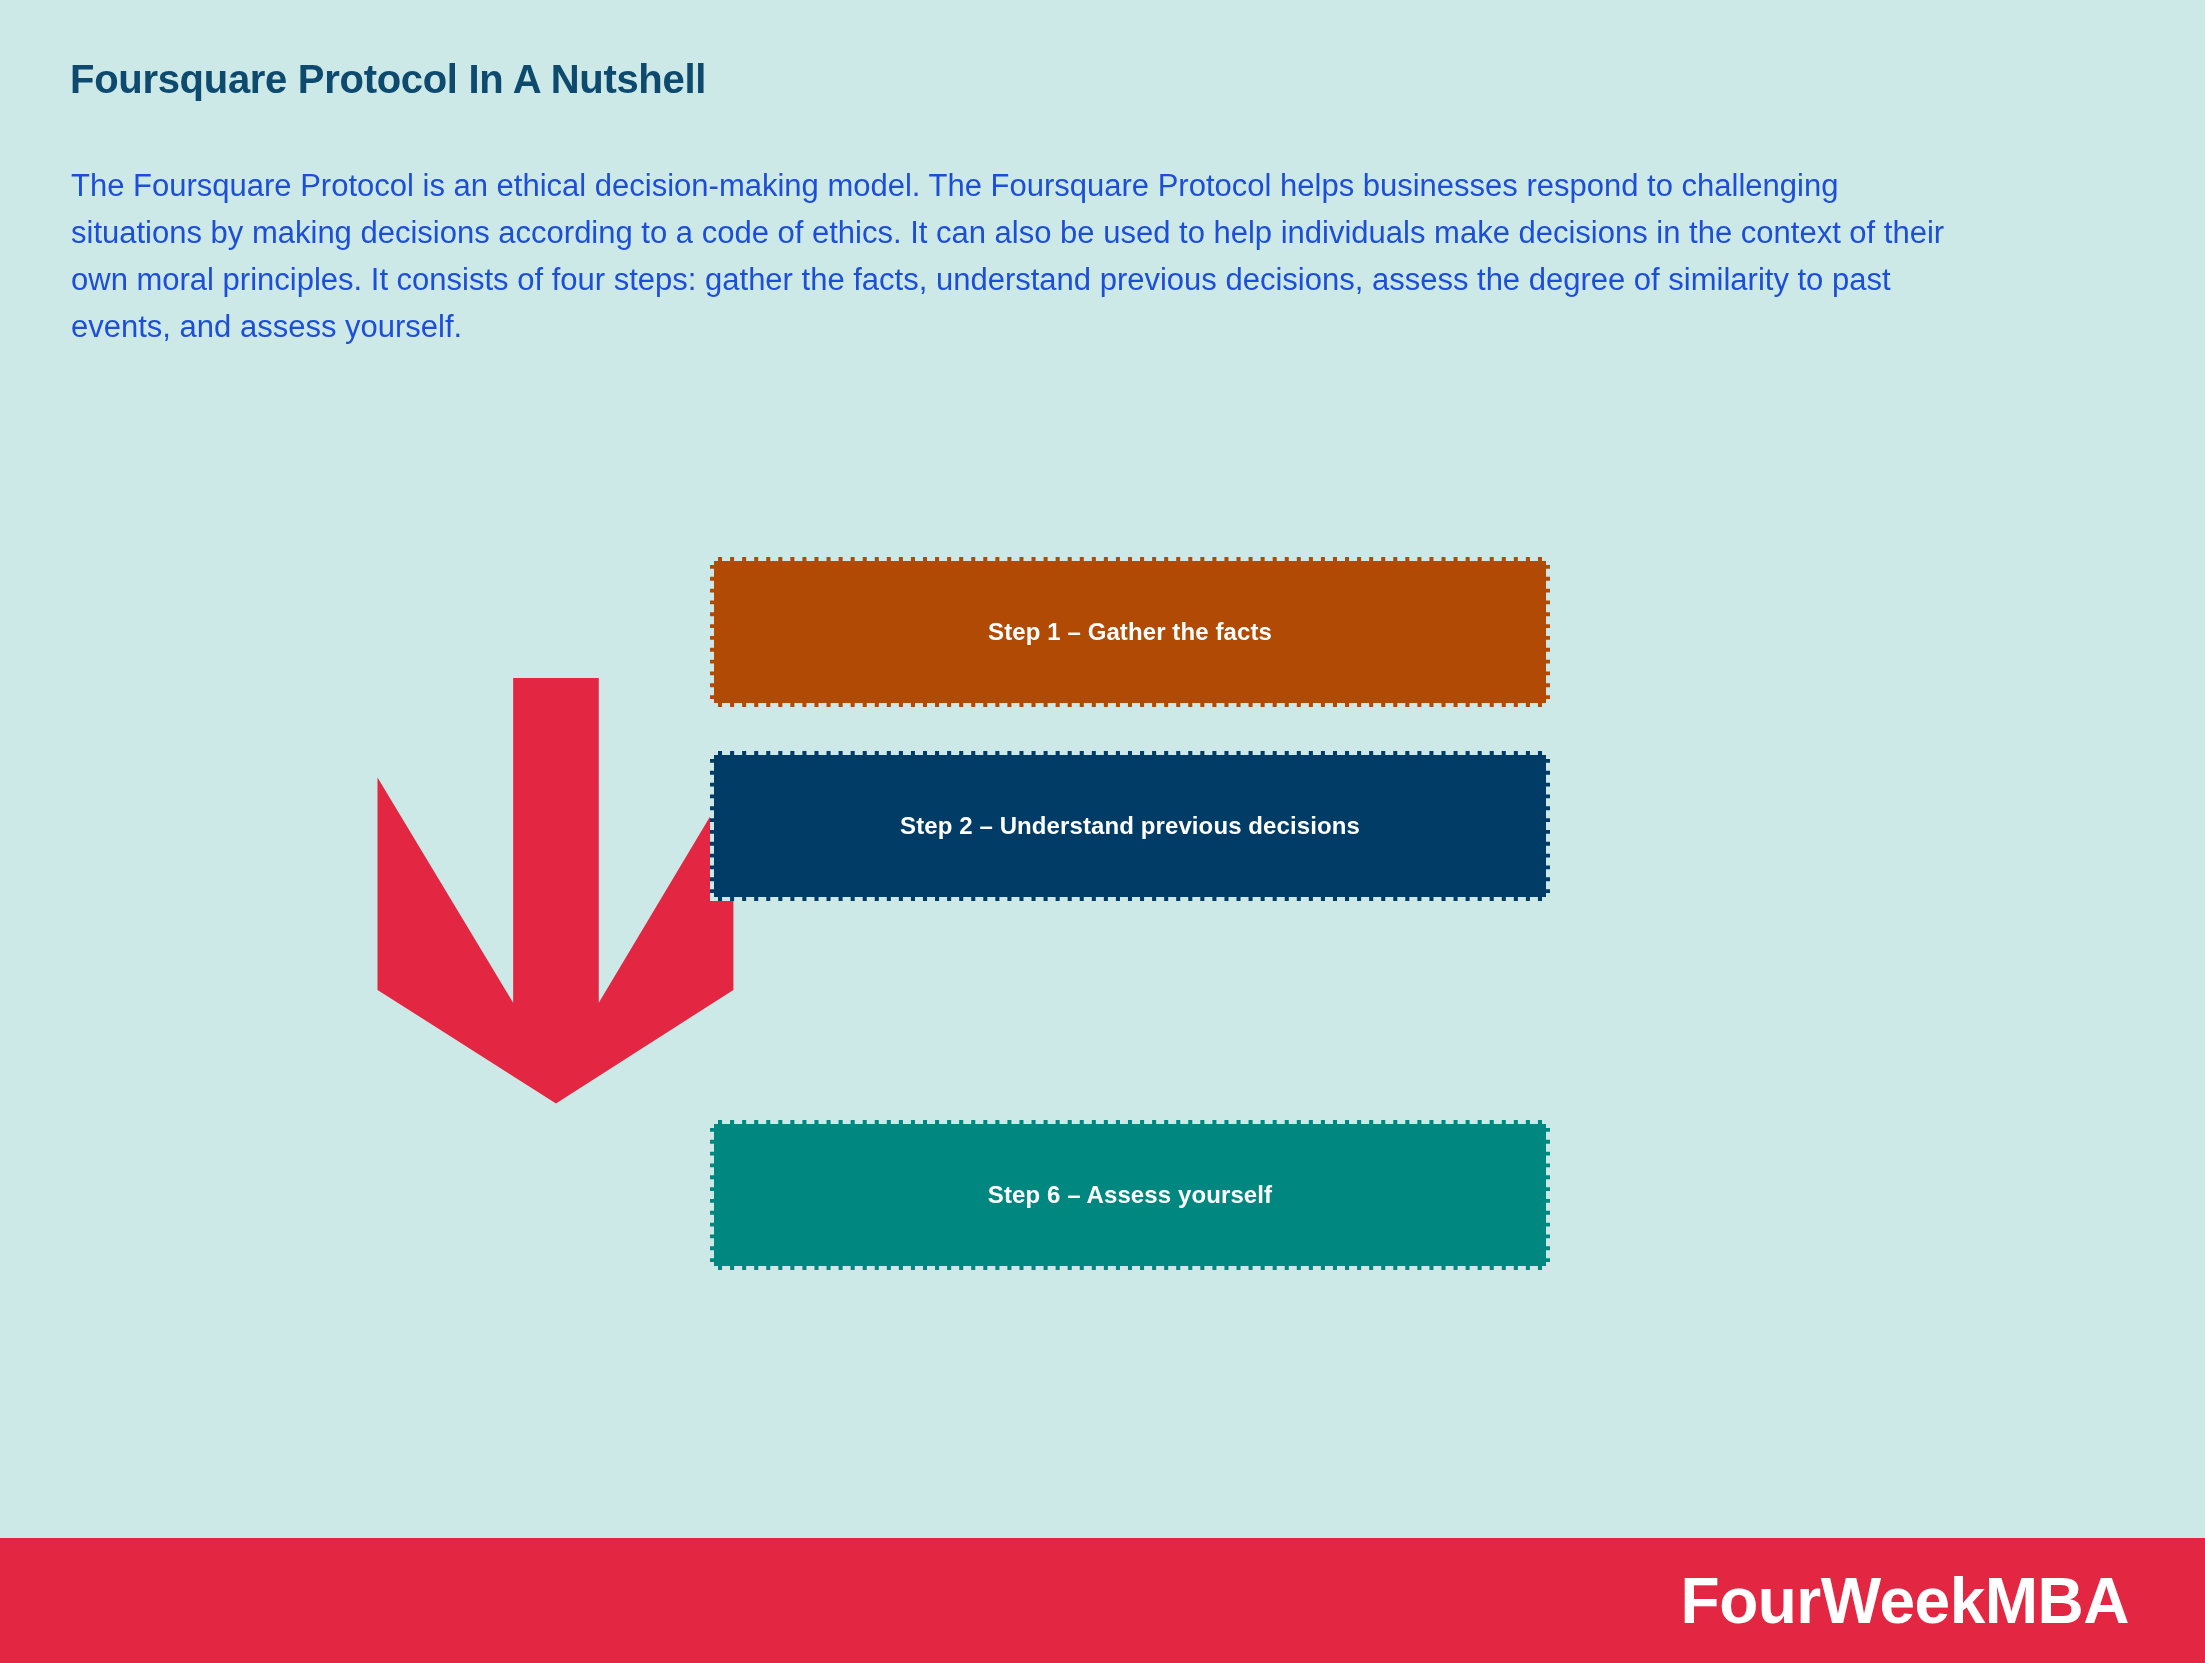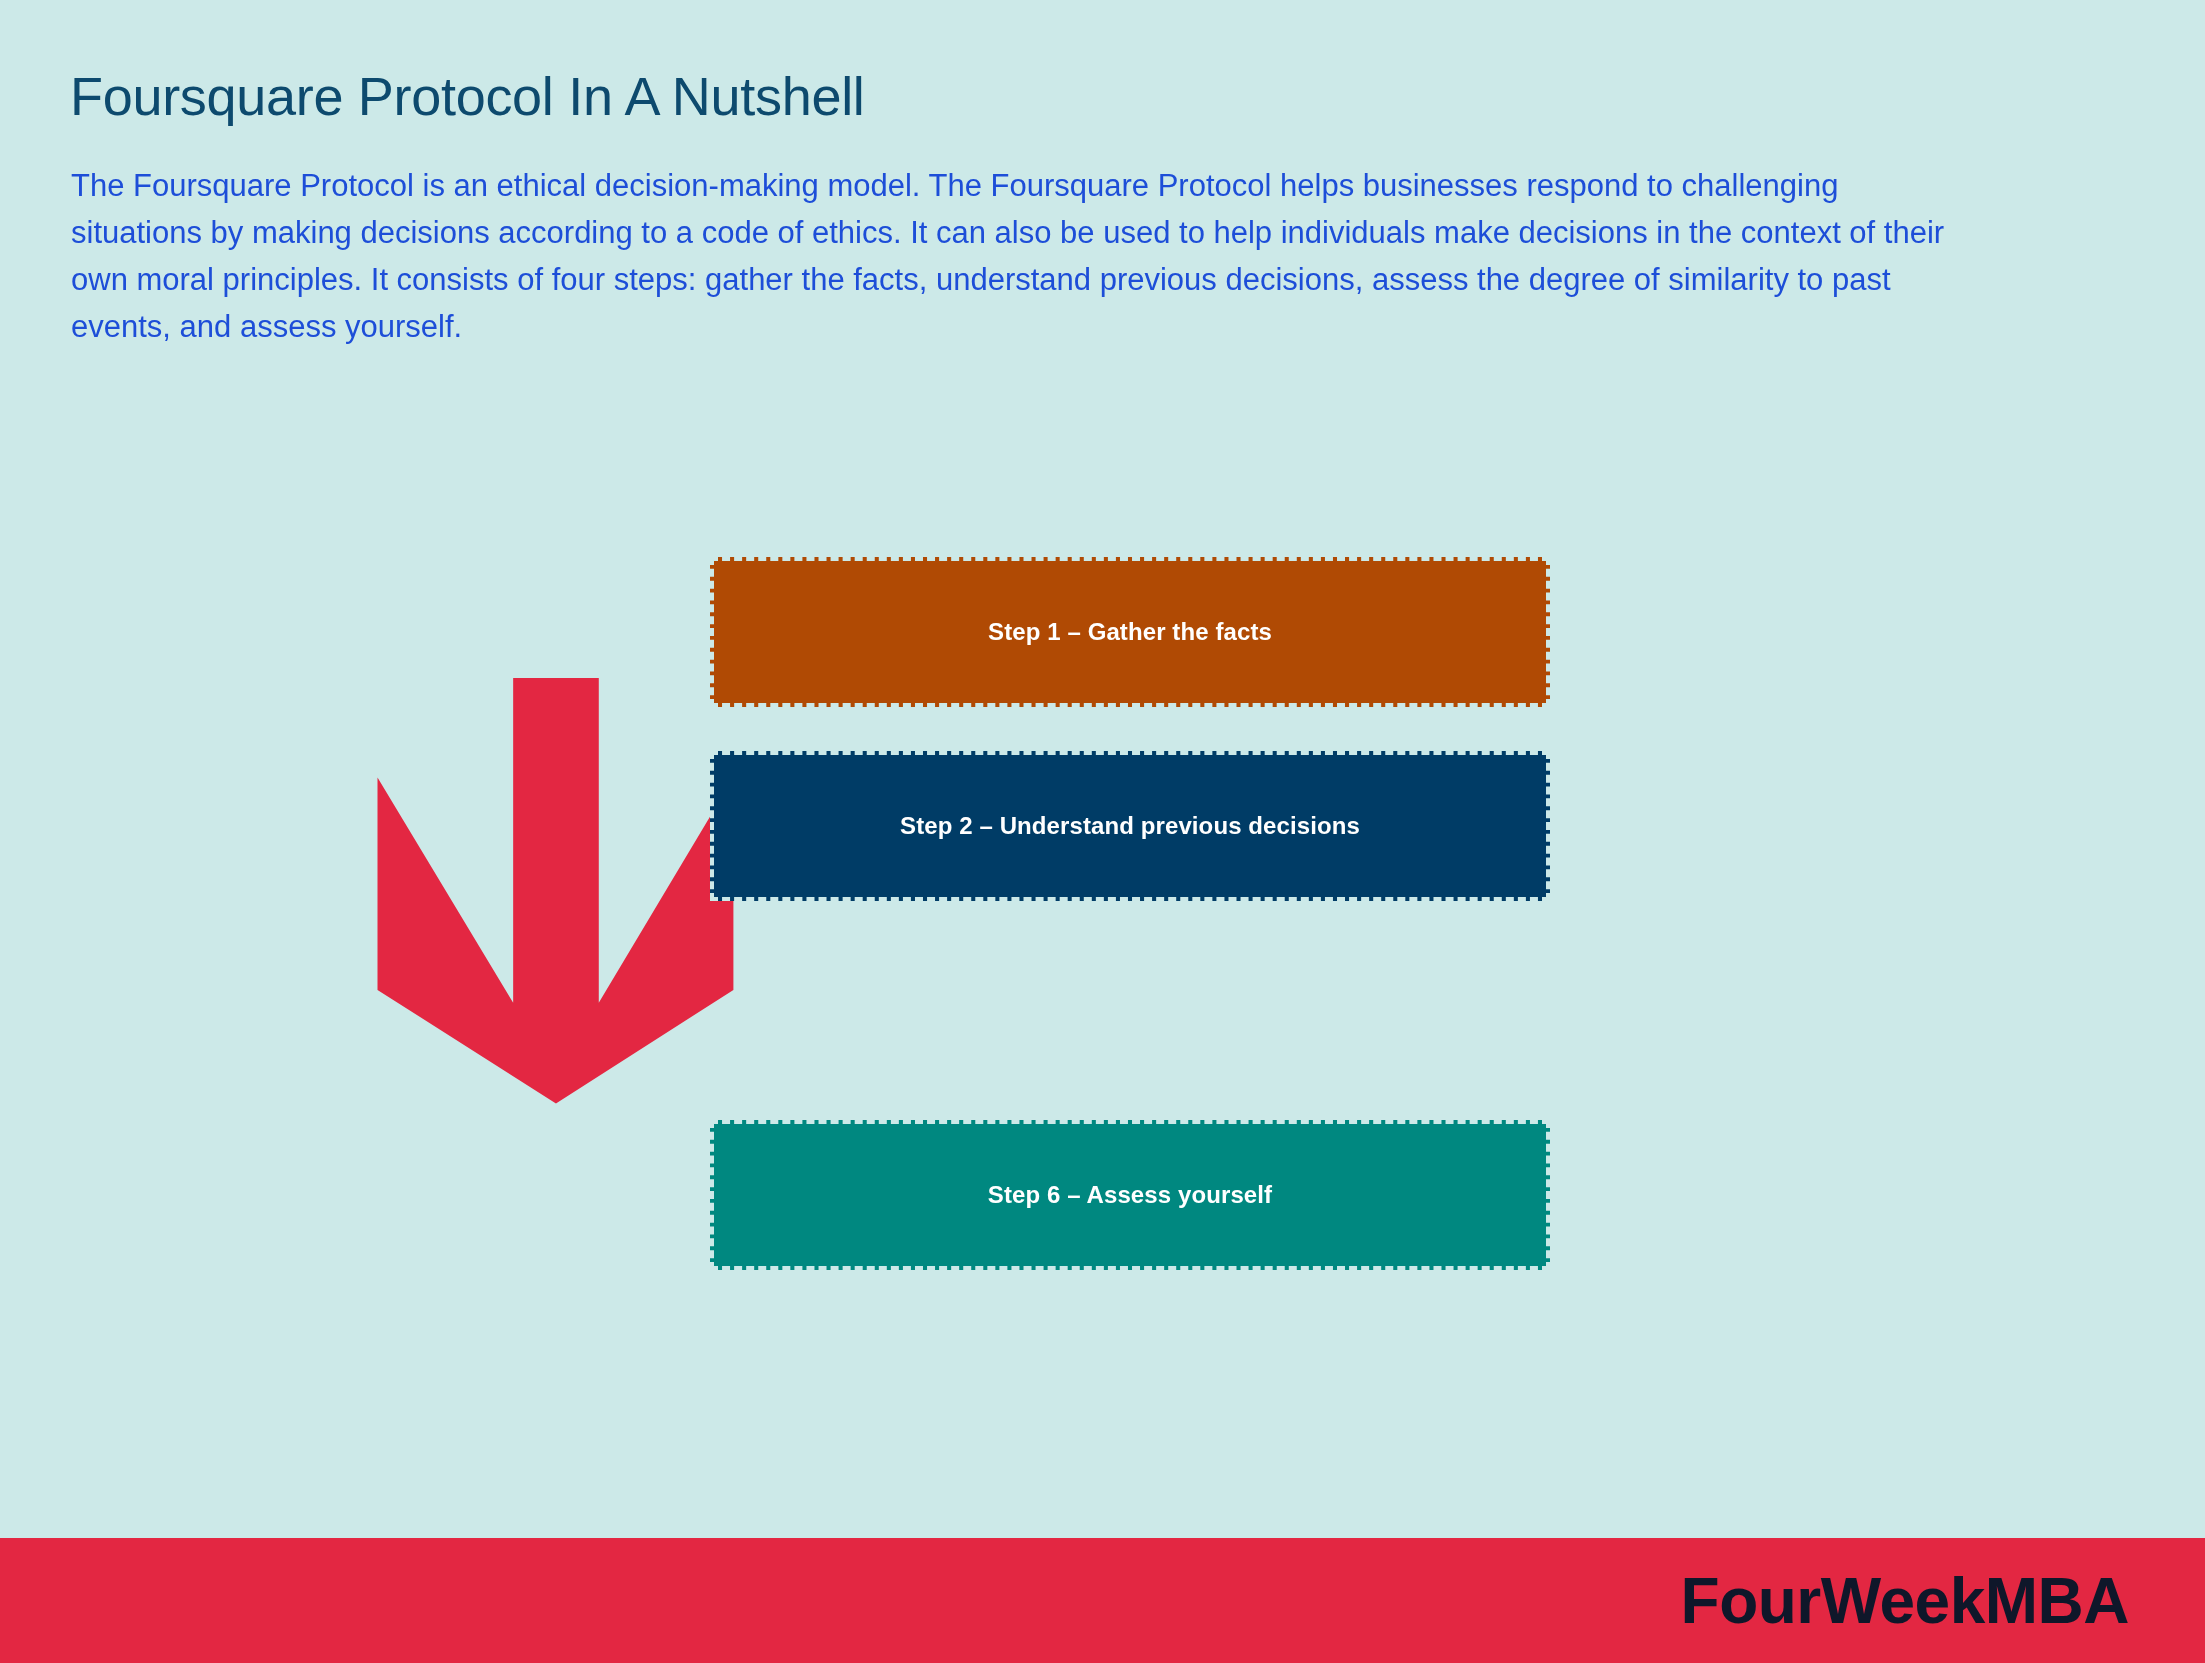--- a/index.html
+++ b/index.html
@@ -14,23 +14,23 @@
     background: #cce9e8;
     overflow: hidden;
     font-family: "Liberation Sans", sans-serif;
   }
 
   
   #page-title {
     position: absolute;
     left: 70px;
     top: 31px;
-    font-size: 54px;
+    font-size: 40px;
     line-height: 1.08;
-    font-weight: 400;
+    font-weight: 700;
     letter-spacing: -0.3px;
     color: #0d4a6e;
     white-space: nowrap;
   }
   #intro-paragraph {
     position: absolute;
     left: 71px;
     top: 131px;
     width: 1896px;
     font-size: 31px;
@@ -91,21 +91,21 @@
     width: 2205px;
     height: 125px;
   }
   #brand-logo {
     position: absolute;
     right: 76px;
     top: 50%;
     transform: translateY(-50%);
     font-size: 64px;
     font-weight: 700;
-    color: #0f172a;
+    color: #ffffff;
     letter-spacing: -0.5px;
     white-space: nowrap;
   }
 </style>
 </head>
 <body>
 
 <div id="canvas">
 
   <h1 id="page-title">Foursquare Protocol In A Nutshell</h1>

